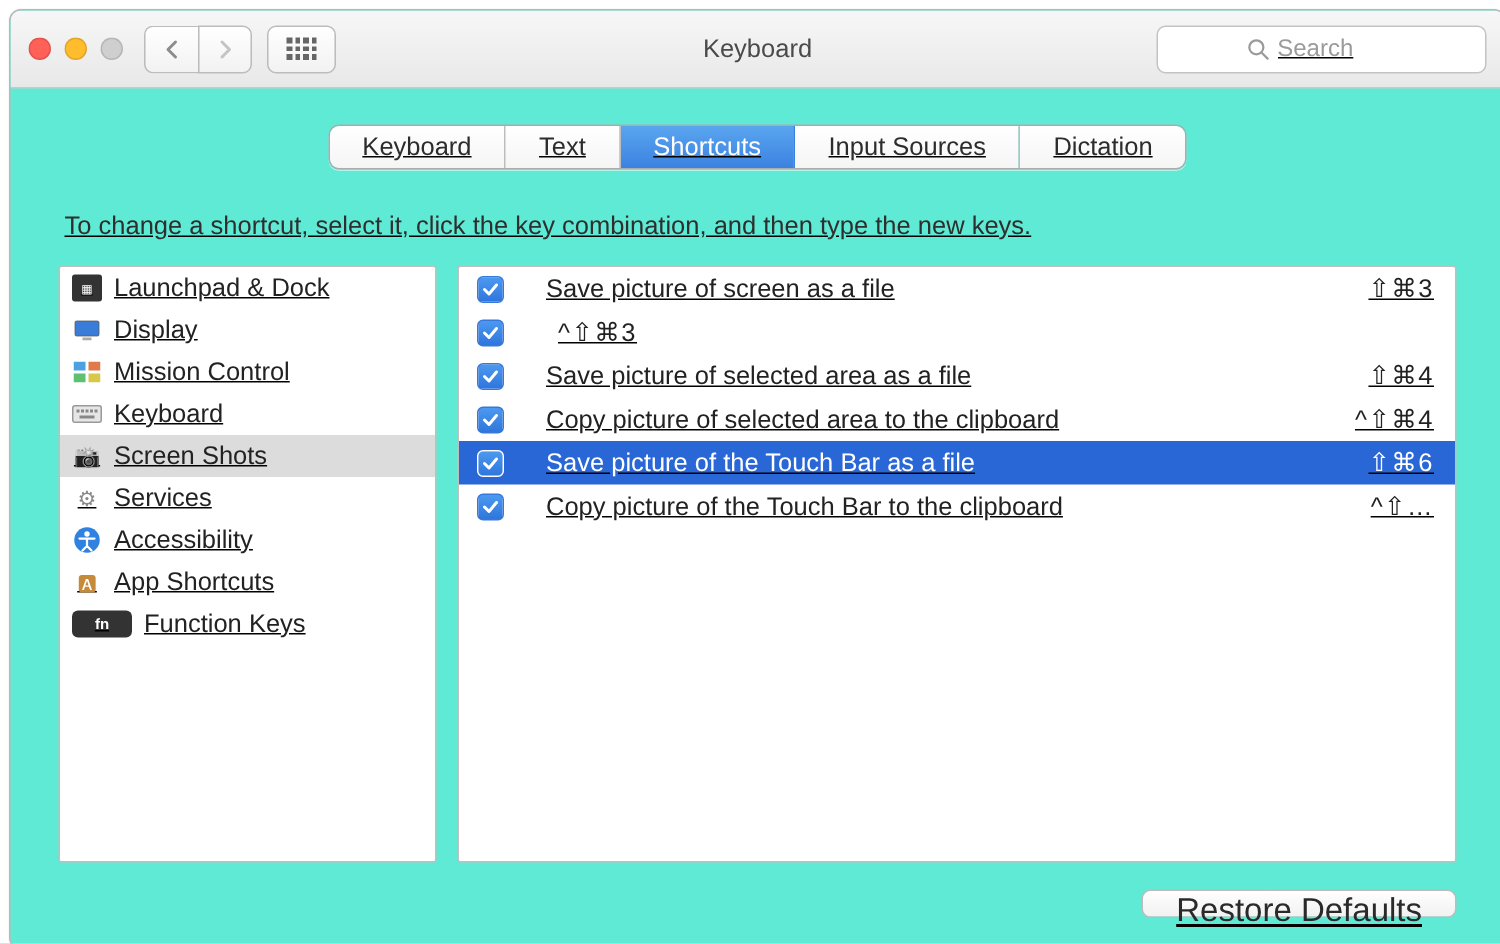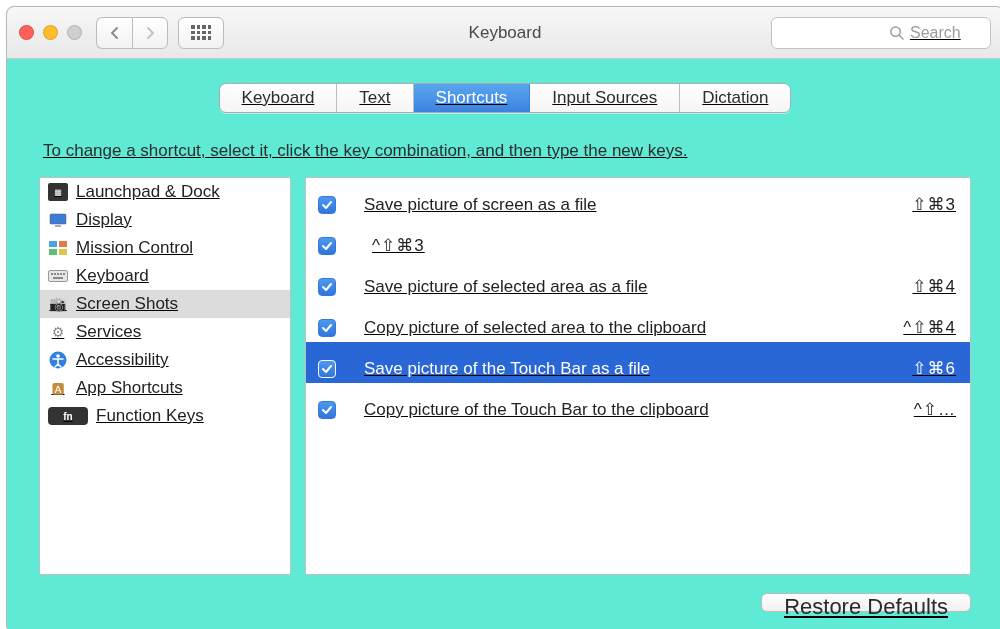--- a/index.html
+++ b/index.html
@@ -55,21 +55,21 @@
   .navgrp .tb-btn:last-child  { border-top-left-radius:0;border-bottom-left-radius:0;}
   .title {
     position:absolute; left:0; right:0; text-align:center;
     font-size:17px; color:#4a4a4a; font-weight:500;
     pointer-events:none;
   }
   .spacer { flex:1; }
   .search {
     width: 220px; height:32px;
     background:#fff; border:1px solid #c3c3c3; border-radius:6px;
-    display:flex; align-items:center; justify-content:flex-end;
+    display:flex; align-items:center; justify-content:center;
     color:#9b9b9b; font-size:16px;
   }
   .search svg { margin-right:6px; }
   .search input {
     border:none; outline:none; font-size:16px; width: 80px; color:#333;
     background:transparent;
   }
   .search input::placeholder{color:#9b9b9b;}
   
   .gridicon { display:grid; grid-template-columns:repeat(4,3.5px); grid-template-rows:repeat(3,3.5px); gap:2px;}
@@ -101,21 +101,21 @@
     display:flex; align-items:center; gap:8px;
     padding: 4px 8px; font-size:17px; color:#222;
   }
   .cat.selected { background:#dcdcdc; }
   .cat .ico {
     width:20px; height:18px; display:flex; align-items:center; justify-content:center;
     font-size:14px;
   }
   .shrow {
     display:flex; align-items:center;
-    padding: 16px 14px 4px 12px;
+    padding: 4px 14px 4px 12px;
     font-size:17px; color:#222;
   }
   .shrow.selected { background:#2a67d6; color:#fff; }
   .chk {
     width:18px; height:18px; border-radius:4px;
     border:1px solid #3878d8;
     background: linear-gradient(#4b99f0,#2f76dd);
     display:flex; align-items:center; justify-content:center;
     margin-right: 28px;
     flex-shrink:0;

